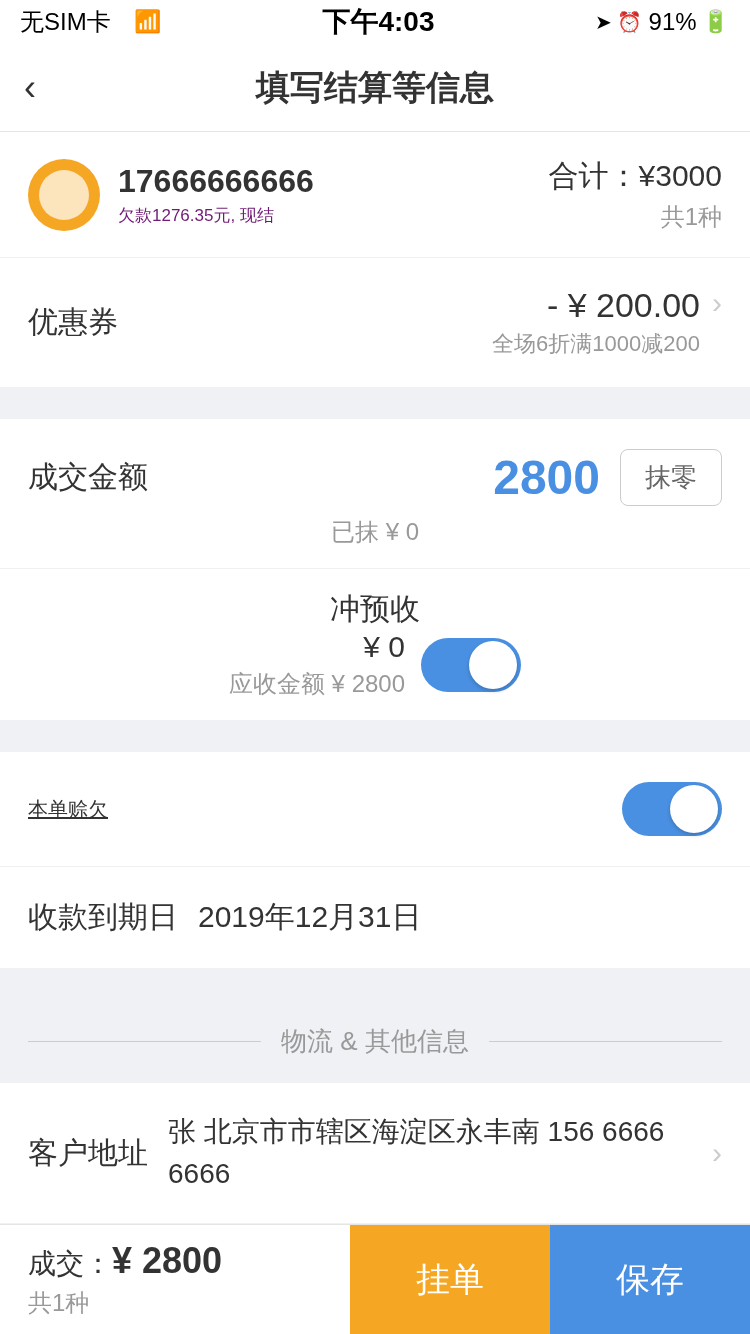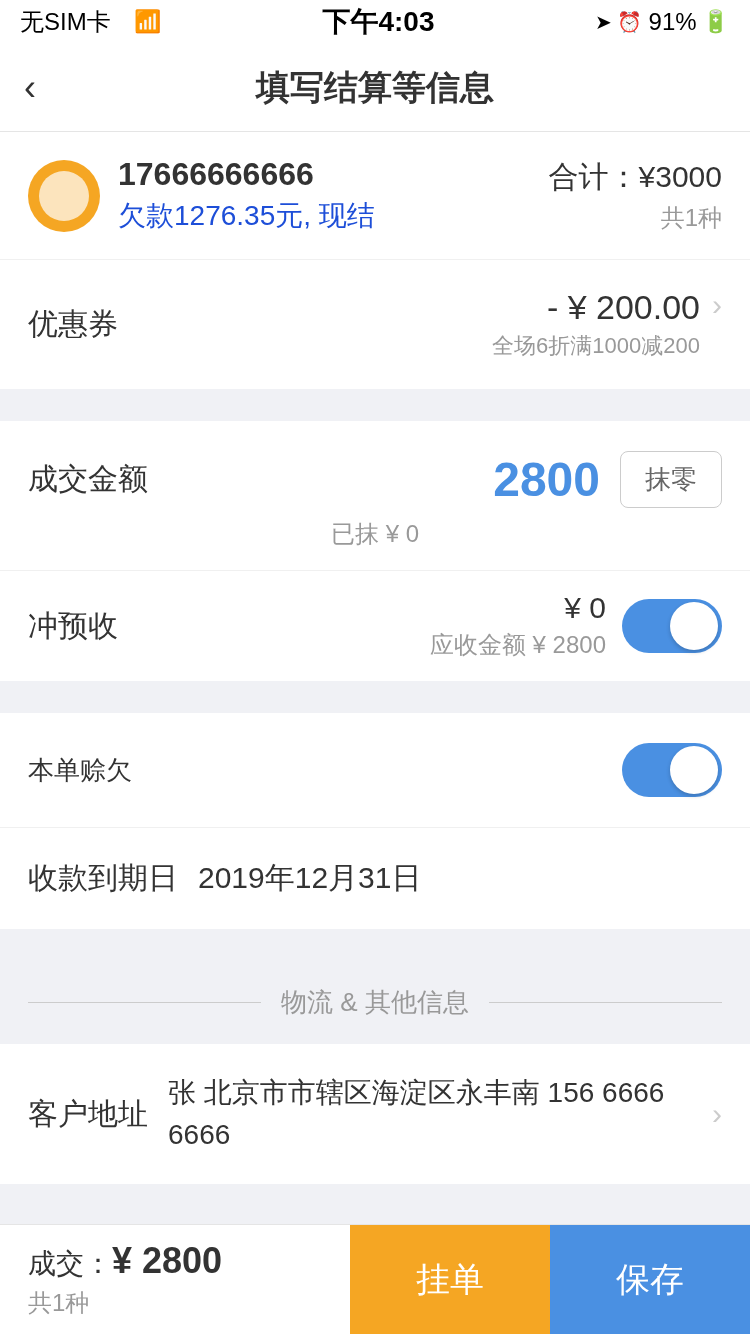--- a/index.html
+++ b/index.html
@@ -86,21 +86,21 @@
     }
     .avatar-icon {
       width: 50px;
       height: 50px;
       border-radius: 50%;
       background: #fff;
       opacity: 0.7;
     }
     .customer-info {}
     .customer-phone { font-size: 32px; font-weight: 600; color: #333; }
-    .customer-sub { font-size: 28px; color: #1d4ed8; margin-top: 4px; }
+    .customer-sub { font-size: 17px; color: #701a75; margin-top: 4px; }
     .customer-right { text-align: right; }
     .customer-total { font-size: 30px; color: #333; }
     .customer-count { font-size: 24px; color: #999; margin-top: 4px; }
 
     
     .coupon-row {
       display: flex;
       align-items: center;
       justify-content: space-between;
       padding: 28px 28px;
@@ -156,20 +156,21 @@
     }
 
     
     .chong-row {
       display: flex;
       align-items: center;
       justify-content: space-between;
       padding: 20px 28px;
       background: #fff;
       border-top: 1px solid #f0f0f0;
+      flex-direction: column;
     }
     .chong-label { font-size: 30px; color: #333; }
     .chong-right { display: flex; align-items: center; gap: 16px; }
     .chong-amount-block { text-align: right; }
     .chong-amount { font-size: 30px; color: #333; }
     .chong-sub { font-size: 24px; color: #999; margin-top: 4px; }
 
     
     .toggle {
       width: 100px;
@@ -191,21 +192,21 @@
     }
 
     
     .bendan-row {
       display: flex;
       align-items: center;
       justify-content: space-between;
       padding: 30px 28px;
       background: #fff;
     }
-    .bendan-label { font-size: 26px; color: #333; }
+    .bendan-label { font-size: 20px; color: #333; text-decoration: underline; }
 
     
     .shoukuan-row {
       display: flex;
       align-items: center;
       padding: 30px 28px;
       background: #fff;
       border-top: 1px solid #f0f0f0;
       gap: 20px;
     }

